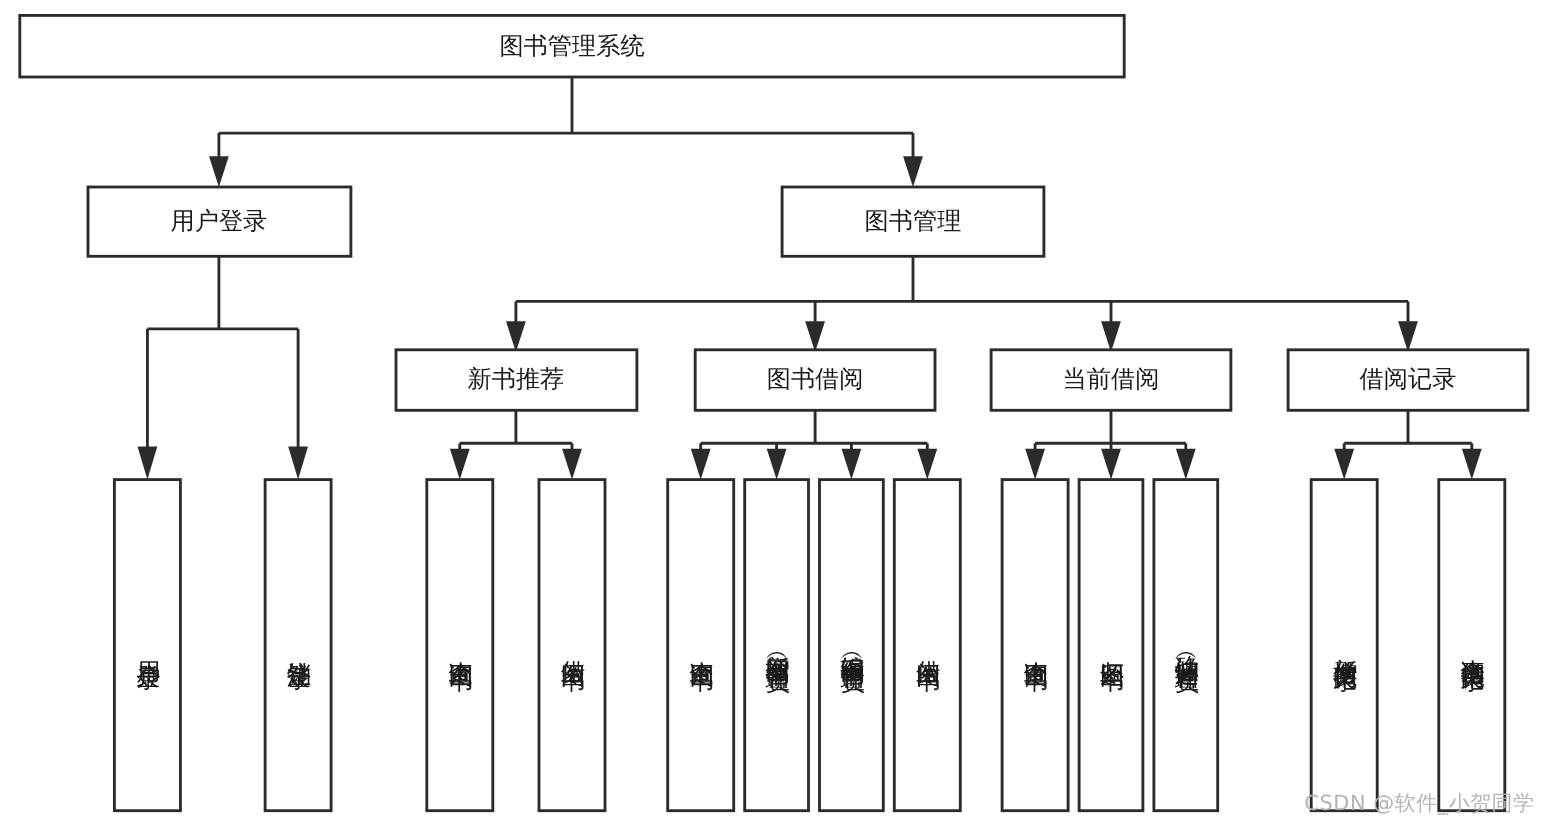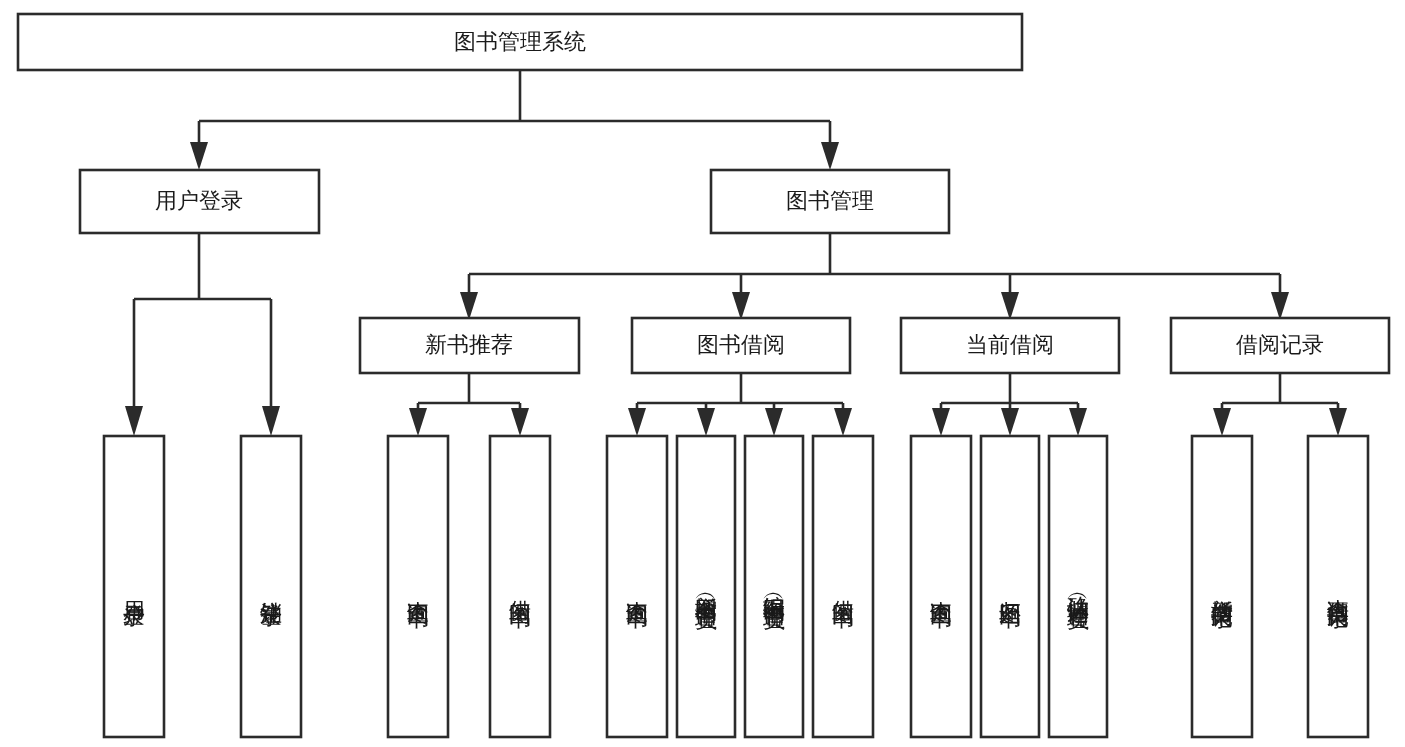--- a/index.html
+++ b/index.html
@@ -240,14 +240,15 @@
   <div class="vert-label" style="left:607px; top:436px; width:60px; height:301px;">查询图书</div>
   <div class="vert-label" style="left:677px; top:436px; width:58px; height:301px;">新增图书（管理员）</div>
   <div class="vert-label" style="left:745px; top:436px; width:58px; height:301px;">编辑图书（管理员）</div>
   <div class="vert-label" style="left:813px; top:436px; width:60px; height:301px;">借阅图书</div>
   <div class="vert-label" style="left:911px; top:436px; width:60px; height:301px;">查询图书</div>
   <div class="vert-label" style="left:981px; top:436px; width:58px; height:301px;">归还图书</div>
   <div class="vert-label" style="left:1049px; top:436px; width:58px; height:301px;">确认归还（管理员）</div>
   <div class="vert-label" style="left:1192px; top:436px; width:60px; height:301px;">新增借阅记录</div>
   <div class="vert-label" style="left:1308px; top:436px; width:60px; height:301px;">查询借阅记录</div>
 
+  <div class="watermark">CSDN @软件_小贺同学</div>
 
 </div>
 
 </body></html>

